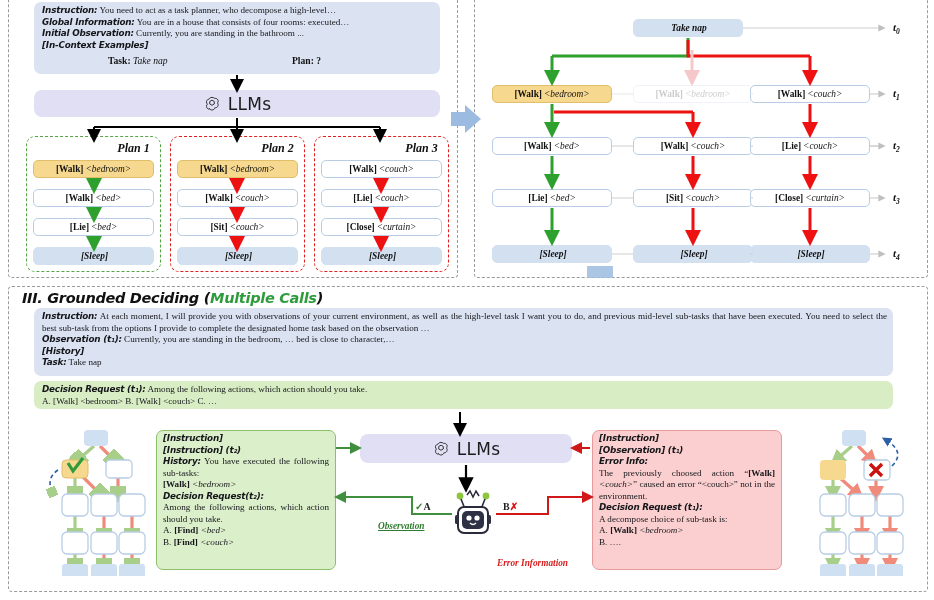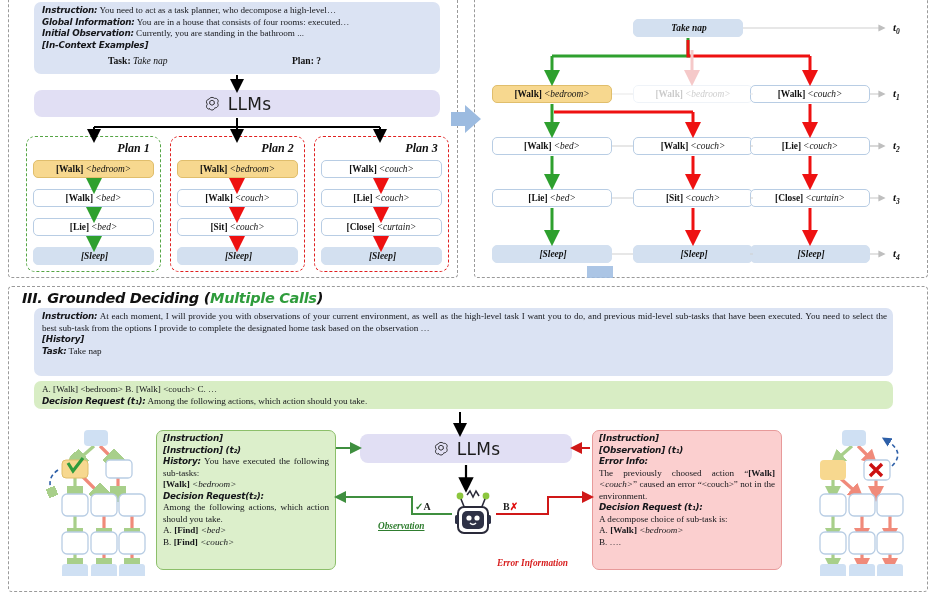--- a/index.html
+++ b/index.html
@@ -221,30 +221,32 @@
 
 <div class="sec-head" style="left:22px;top:290px;">
   <span>III. Grounded Deciding (</span><span class="accent">Multiple Calls</span><span>)</span>
 </div>
 
 <div class="promptbox pb-blue" style="left:34px;top:308px;width:859px;height:68px;"></div>
 <div class="abs ptxt" style="left:42px;top:311px;width:845px;">
   <div style="text-align:justify;">
     <b class="lab">Instruction:</b>
     <span>At each moment, I will provide you with observations of your current environment, as well as the high-level task I want you to do, and previous mid-level sub-tasks that have been executed. You need to select the best sub-task from the options I provide to complete the designated home task based on the observation …</span></div>
+  <div><b class="lab">Observation (t₁):</b>
+    <span>Currently, you are standing in the bedroom, … bed is close to character,…</span></div>
   <div><b class="lab">[History]</b></div>
   <div><b class="lab">Task:</b>
     <span>Take nap</span></div>
 </div>
 
 <div class="promptbox pb-green" style="left:34px;top:381px;width:859px;height:28px;"></div>
 <div class="abs ptxt" style="left:42px;top:384px;width:845px;">
-  <div>A. [Walk] &lt;bedroom&gt; B. [Walk] &lt;couch&gt; C. …</div>
   <div><b class="lab">Decision Request (t₁):</b>
     <span>Among the following actions, which action should you take.</span></div>
+  <div>A. [Walk] &lt;bedroom&gt; B. [Walk] &lt;couch&gt; C. …</div>
 </div>
 
 <div class="llmbar" style="left:360px;top:434px;width:212px;height:29px;">
   <span style="display:inline-block;width:18px;height:18px;">
     <svg viewBox="0 0 24 24" width="18" height="18">
         <g fill="none" stroke="#111" stroke-width="1.1">
       <path d="M12 3.2c2.1 0 3.6 1.4 3.6 1.4M12 3.2c-2 0-3.4 1.2-3.9 2.3M15.6 4.6c1.9-.5 3.6.5 4.3 2 .7 1.6.2 3.2-.7 4M8.1 5.5c-1.9.2-3.3 1.6-3.5 3.3-.2 1.5.5 2.7 1.3 3.4M19.2 10.6c1.2 1.4 1.3 3.3.4 4.7-.9 1.4-2.5 1.9-3.8 1.7M5.9 12.2c-1.3 1.3-1.6 3.2-.8 4.7.8 1.5 2.4 2.1 3.7 2M15.8 17c-.4 1.7-1.9 3-3.7 3-1.7 0-3.1-1-3.7-2.4M9 8.6l3-1.7 3 1.7v3.4l-3 1.7-3-1.7z"></path>
     </g>
       </svg>
   </span>

